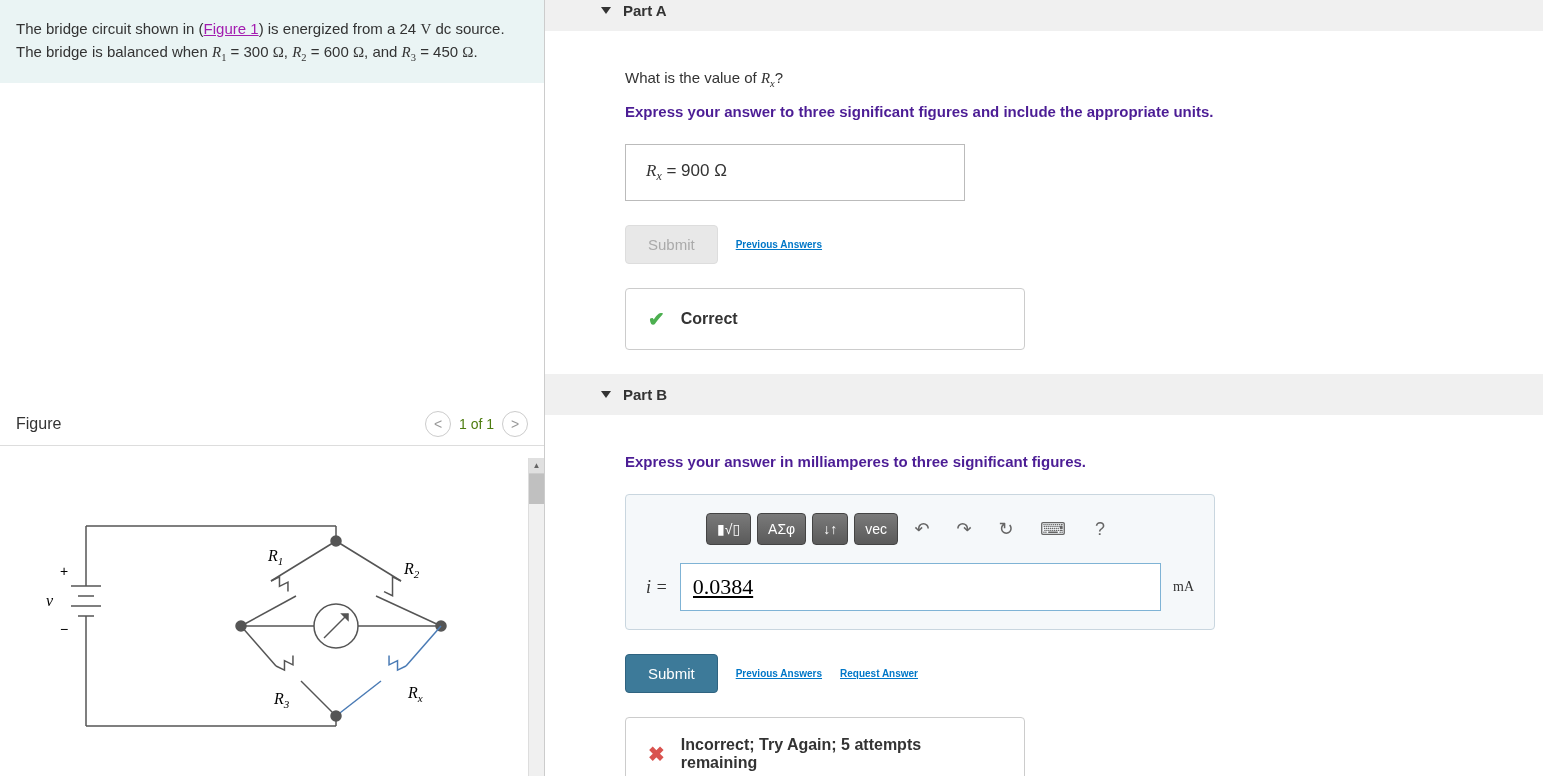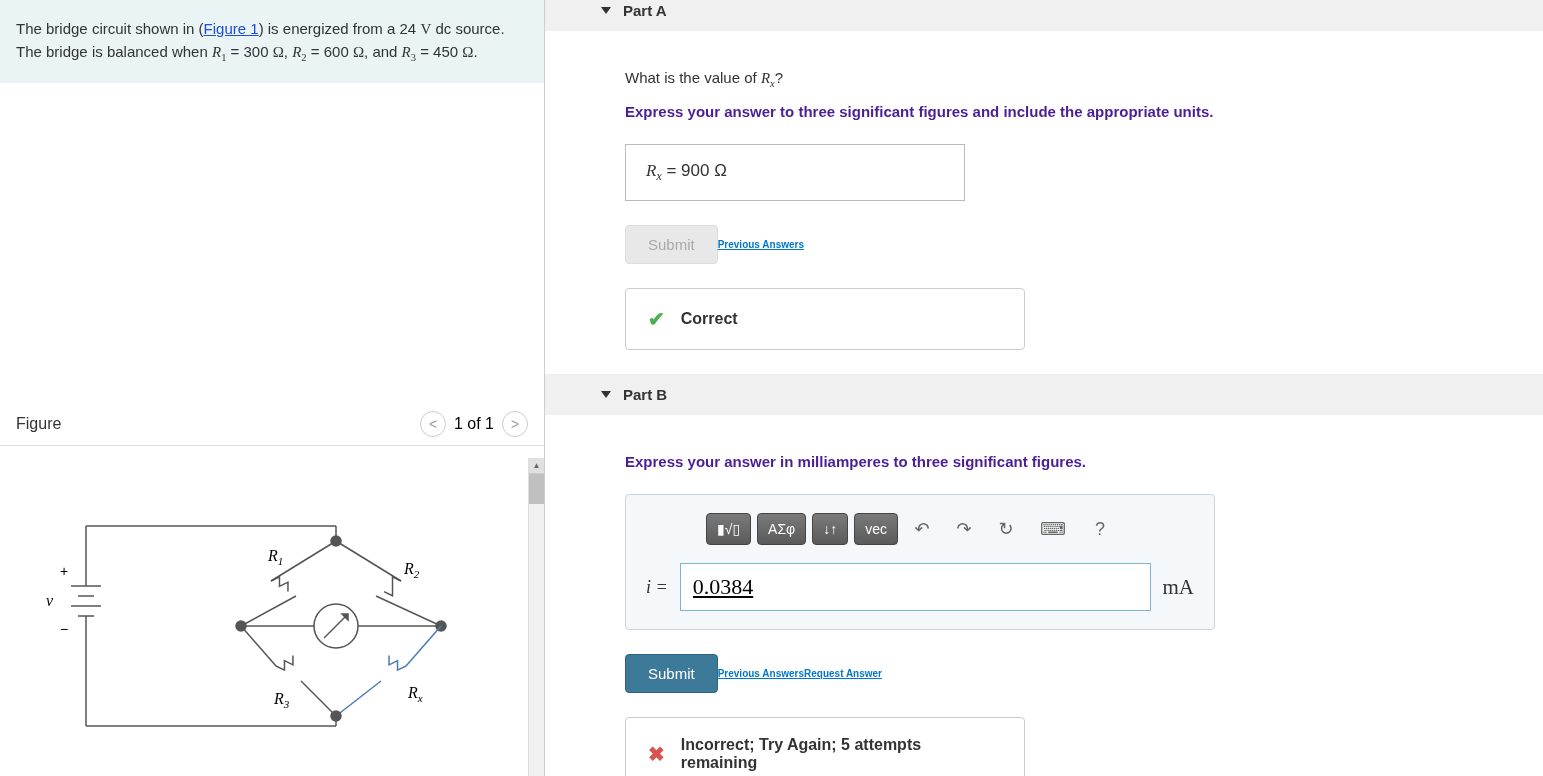--- a/index.html
+++ b/index.html
@@ -1,54 +1,54 @@
 <!DOCTYPE html>
 <html><head>
 <meta charset="utf-8">
 <style>
 * { box-sizing: border-box; margin: 0; padding: 0; }
 body { font-family: Arial, Helvetica, sans-serif; font-size: 14px; color: #333; background: #fff; }
 .container { display: flex; width: 1543px; height: 776px; }
 .left-panel { width: 545px; border-right: 1px solid #ccc; position: relative; }
 .problem-statement { background: #eaf4f4; padding: 18px 16px; font-size: 15px; line-height: 1.5; color: #333; }
-.problem-statement a { color: #1d4ed8; text-decoration: underline; }
+.problem-statement a { color: #a21caf; text-decoration: underline; }
 .figure-section { padding: 0; margin-top: 320px; }
 .figure-header { display: flex; align-items: center; justify-content: space-between; padding: 8px 16px; border-bottom: 1px solid #ddd; }
 .figure-title { font-size: 16px; color: #333; }
 .figure-nav { display: flex; align-items: center; gap: 8px; }
 .nav-btn { width: 26px; height: 26px; border: 1px solid #ccc; border-radius: 50%; background: #fff; color: #999; display: flex; align-items: center; justify-content: center; cursor: pointer; font-size: 14px; }
-.figure-count { font-size: 16px; color: #000000; }
+.figure-count { font-size: 14px; color: #4d7c0f; }
 .figure-image { padding: 20px 16px; position: relative; }
 .scrollbar { position: absolute; right: 0; top: 458px; width: 16px; height: 318px; background: #f0f0f0; border-left: 1px solid #ddd; }
 .scrollbar-thumb { background: #c0c0c0; width: 100%; height: 30px; }
 .scrollbar-up { height: 16px; background: #e0e0e0; border-bottom: 1px solid #ccc; text-align: center; font-size: 8px; color: #666; line-height: 16px; }
 .right-panel { flex: 1; padding: 0 40px; overflow: hidden; }
 .part-header { background: #f0f0f0; padding: 12px 16px; font-weight: bold; font-size: 15px; display: flex; align-items: center; gap: 12px; margin-left: -40px; margin-right: -40px; padding-left: 56px; }
 .part-header.cut { margin-top: -10px; }
 .caret-down { width: 0; height: 0; border-left: 5px solid transparent; border-right: 5px solid transparent; border-top: 7px solid #333; }
 .part-body { padding: 38px 0 24px 40px; }
 .question-text { font-size: 15px; margin-bottom: 14px; color: #333; }
 .instruction-text { font-size: 15px; font-weight: bold; margin-bottom: 24px; color: #4c1d95; }
 .answer-box { border: 1px solid #bbb; border-radius: 0; padding: 16px 20px; display: inline-block; min-width: 340px; margin-bottom: 24px; font-size: 17px; }
 .answer-box .var { font-style: italic; font-family: 'Times New Roman', serif; }
-.btn-row { display: flex; align-items: center; margin-bottom: 24px; }
+.btn-row { display: flex; align-items: center; gap: 18px; margin-bottom: 24px; }
 .submit-btn { background: #e8e8e8; color: #aaa; border: 1px solid #ddd; border-radius: 4px; padding: 10px 22px; font-size: 15px; cursor: pointer; }
 .submit-btn.active { background: #3d7a99; color: #fff; border: 1px solid #2f6380; }
 .link-btn { color: #0077c8; text-decoration: underline; font-size: 10px; cursor: pointer; font-weight: bold; }
 .feedback-box { border: 1px solid #ccc; border-radius: 4px; padding: 18px 22px; display: flex; align-items: center; gap: 16px; font-size: 16px; font-weight: bold; max-width: 400px; }
 .checkmark { color: #4CAF50; font-size: 20px; }
 .xmark { color: #d9534f; font-size: 20px; font-weight: bold; }
 .equation-editor { border: 1px solid #c9d6df; border-radius: 4px; padding: 18px 20px; max-width: 590px; margin-bottom: 24px; background: #f5f8fa; }
 .toolbar { display: flex; gap: 6px; margin-bottom: 18px; align-items: center; margin-left: 60px; }
 .tool-btn { background: linear-gradient(#7a7a7a, #5a5a5a); border: 1px solid #444; border-radius: 4px; color: #fff; padding: 6px 10px; font-size: 14px; cursor: pointer; min-width: 36px; height: 32px; display: flex; align-items: center; justify-content: center; }
 .tool-btn.light { background: none; border: none; color: #666; font-size: 18px; }
 .input-row { display: flex; align-items: center; gap: 12px; }
 .input-label { font-style: italic; font-family: 'Times New Roman', serif; font-size: 18px; }
 .answer-input { border: 1px solid #7fb3d5; padding: 10px 12px; font-size: 22px; flex: 1; font-family: 'Times New Roman', serif; text-decoration: underline; }
-.unit-label { font-size: 21px; font-family: 'Times New Roman', serif; }
+.unit-label { font-size: 14px; font-family: 'Times New Roman', serif; }
 .sub { font-size: 0.7em; vertical-align: sub; }
 .serif { font-family: 'Times New Roman', serif; }
 .ital { font-style: italic; }
 </style>
 </head>
 <body>
 
 <div class="container">
   <div class="left-panel">
     <div class="problem-statement">

